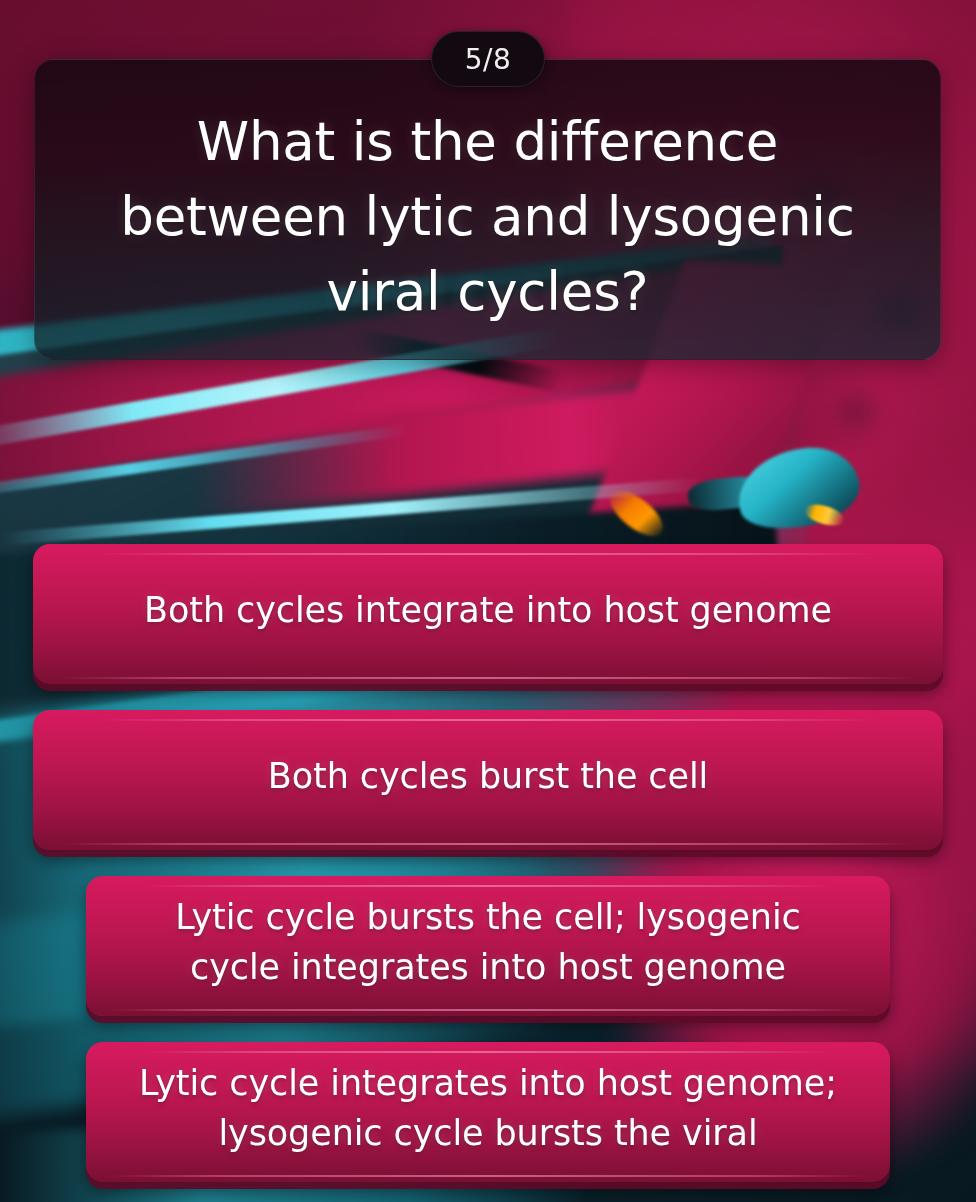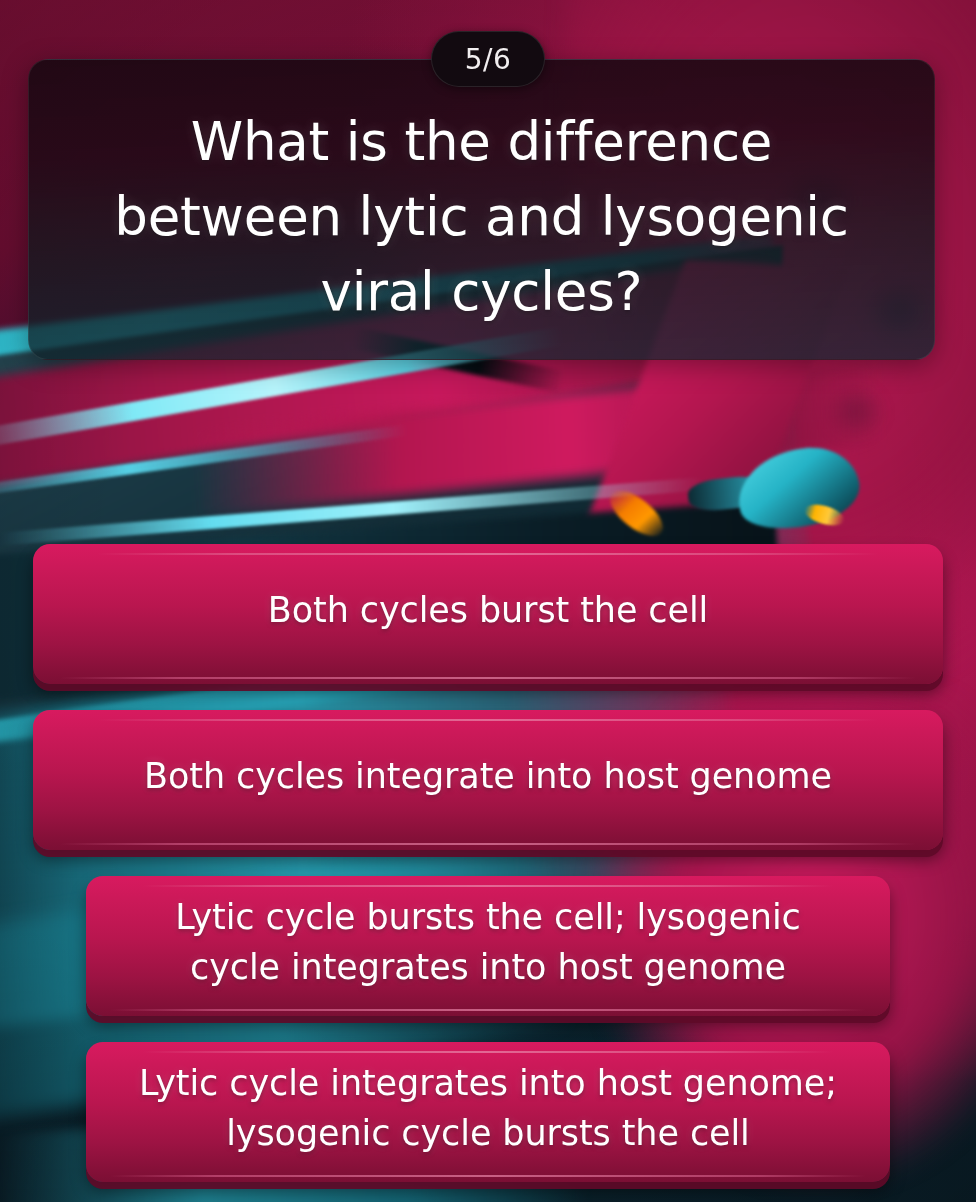--- a/index.html
+++ b/index.html
@@ -235,21 +235,21 @@
   
   .bg-vignette {
     position: absolute;
     inset: 0;
     background: radial-gradient(ellipse 95% 85% at 50% 45%, rgba(0,0,0,0) 40%, rgba(0,0,0,0.30) 100%);
   }
 
   
   .question-card {
     position: absolute;
-    left: 28px;
+    left: 34px;
     top: 59px;
     width: 907px;
     height: 301px;
     border-radius: 20px;
     background: linear-gradient(178deg,
         rgba(26,8,18,0.90) 0%,
         rgba(32,10,22,0.88) 30%,
         rgba(20,26,32,0.80) 62%,
         rgba(14,40,48,0.74) 100%);
     border: 1px solid rgba(255,255,255,0.07);
@@ -402,36 +402,36 @@
     <div class="bg-lower-cyan-3"></div>
     <div class="bg-lower-magenta"></div>
     <div class="bg-vignette"></div>
   </div>
 
   <div class="question-card">
     <div class="question-text">What is the difference between lytic and lysogenic viral cycles?</div>
   </div>
 
   <div class="progress-badge">
-    <span class="progress-badge-label">5/6</span>
+    <span class="progress-badge-label">5/8</span>
   </div>
 
   <div class="options">
+
+    <div class="option option-narrow">
+      <span class="option-label">Both cycles integrate into host genome</span>
+    </div>
 
     <div class="option option-narrow">
       <span class="option-label">Both cycles burst the cell</span>
     </div>
 
-    <div class="option option-narrow">
-      <span class="option-label">Both cycles integrate into host genome</span>
-    </div>
-
     <div class="option option-wide">
       <span class="option-label">Lytic cycle bursts the cell; lysogenic cycle integrates into host genome</span>
     </div>
 
     <div class="option option-wide">
-      <span class="option-label">Lytic cycle integrates into host genome; lysogenic cycle bursts the cell</span>
+      <span class="option-label">Lytic cycle integrates into host genome; lysogenic cycle bursts the viral</span>
     </div>
 
   </div>
 
 </div>
 
 </body></html>

